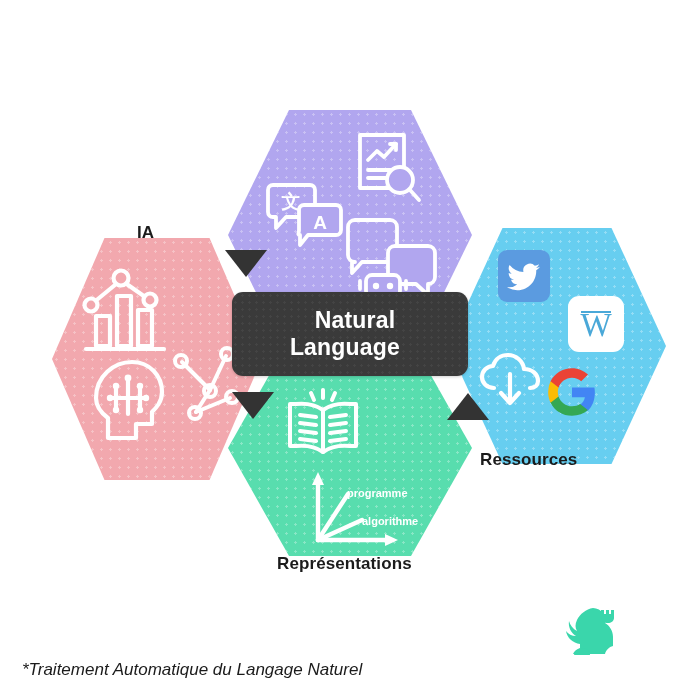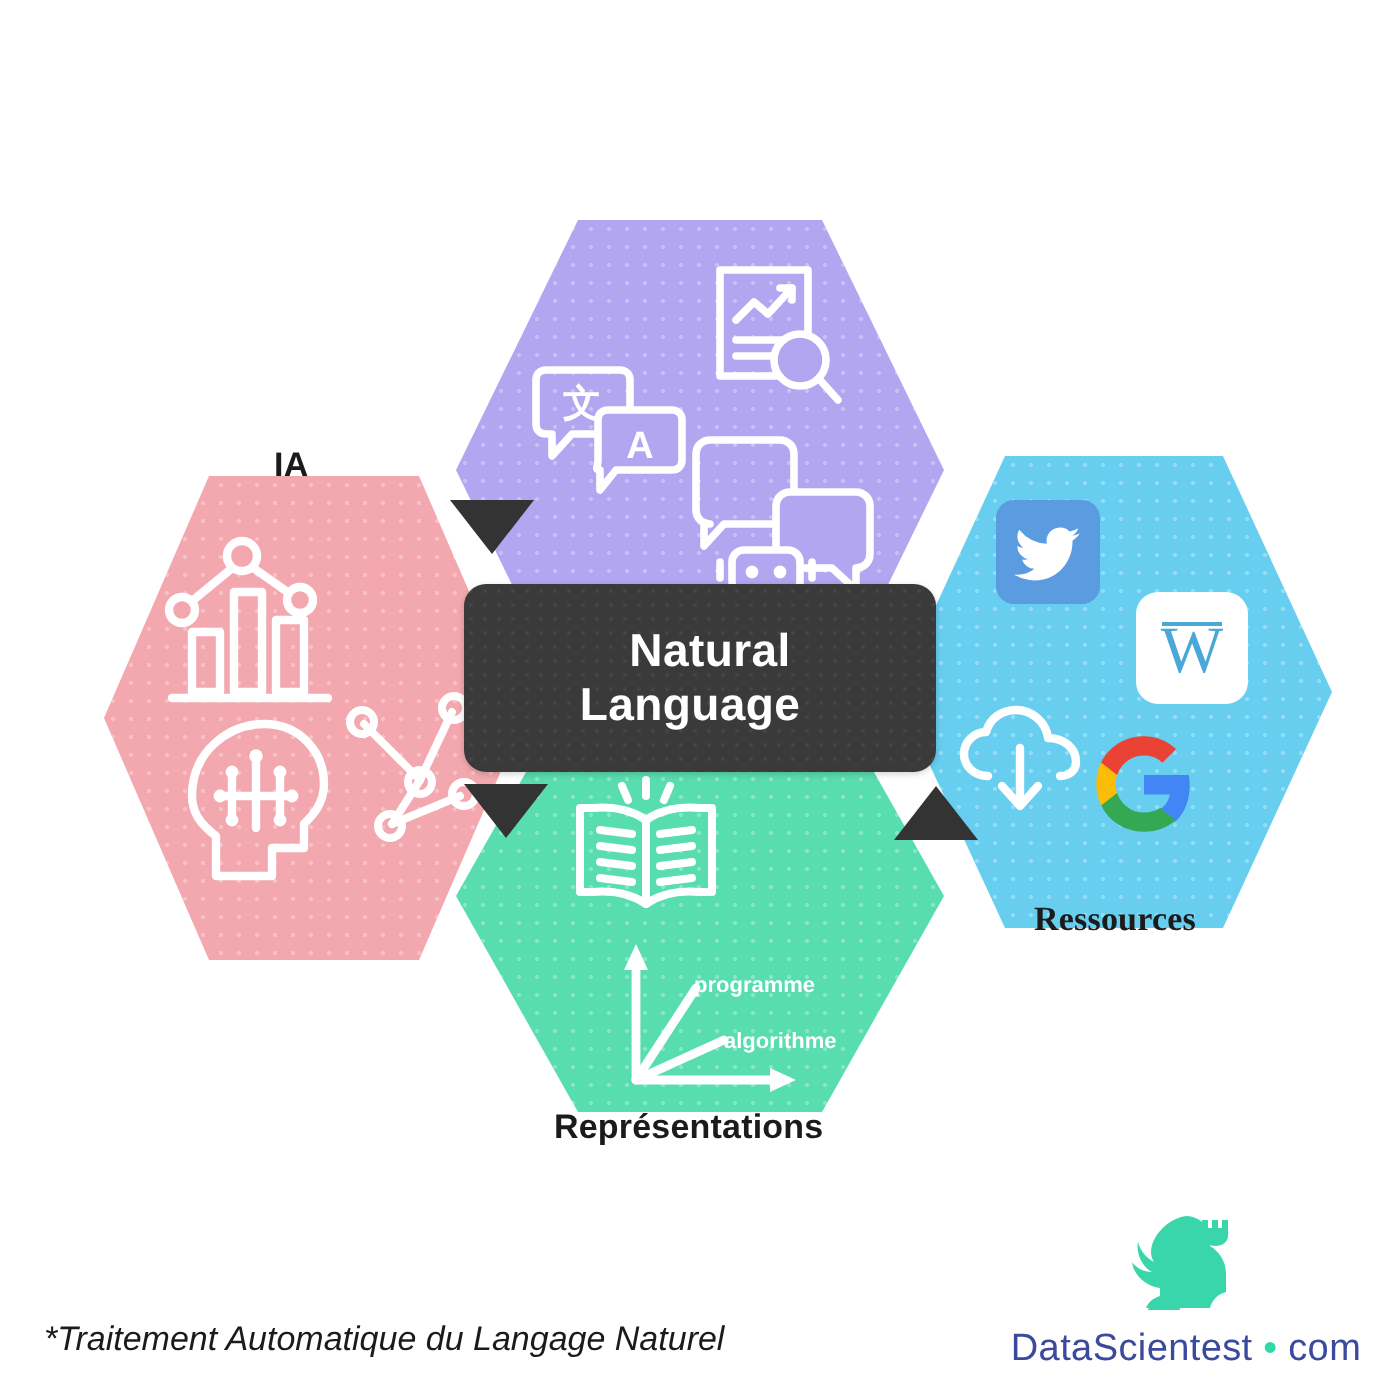--- a/index.html
+++ b/index.html
@@ -16,21 +16,21 @@
     background-size:9px 9px;}
 
   .hexlabel{position:absolute;color:#1b1b1b;font-weight:bold;font-size:17px;
     letter-spacing:.1px;white-space:nowrap;}
 
   .tri{position:absolute;width:0;height:0;}
   .tri.down{border-left:21px solid transparent;border-right:21px solid transparent;border-top:27px solid #333333;}
   .tri.up{border-left:21px solid transparent;border-right:21px solid transparent;border-bottom:27px solid #333333;}
 
   #center-badge{
-    position:absolute;left:232px;top:292px;width:236px;height:94px;
+    position:absolute;left:232px;top:292px;width:236px;height:84px;
     background:#3a3a3a;border-radius:11px;
     display:flex;align-items:center;justify-content:center;
     text-align:center;color:#ffffff;font-weight:bold;font-size:23px;
     line-height:1.18;letter-spacing:.2px;z-index:40;
     box-shadow:0 1px 3px rgba(0,0,0,.18);
   }
   #center-badge .dotpat{position:absolute;inset:0;border-radius:11px;
     background-image:radial-gradient(rgba(255,255,255,.05) 1px,transparent 1.1px);
     background-size:7px 7px;pointer-events:none;}
   #center-badge span{position:relative;z-index:2;padding:0 10px;}
@@ -121,21 +121,21 @@
     <circle cx="34" cy="71" r="3.2" fill="#ffffff" stroke="none"></circle>
     <circle cx="48" cy="71" r="3.2" fill="#ffffff" stroke="none"></circle>
     <line x1="18" y1="66" x2="18" y2="74"></line>
     <line x1="64" y1="66" x2="64" y2="74"></line>
     <path d="M28 86 C28 82 32 80 41 80 C50 80 54 82 54 86 L54 94 L28 94 Z" fill="#B1A6EF"></path>
   </svg>
 
   <div class="hex" style="left:448px;top:228px;width:218px;height:236px;background:#67CEF0;">
     <div class="dots"></div>
   </div>
-  <div class="hexlabel" style="left:517px;top:450px;font-family:Liberation Serif, serif;">Ressources</div>
+  <div class="hexlabel" style="left:480px;top:450px;">Ressources</div>
 
   <svg class="ico" style="left:498px;top:250px;" width="52" height="52" viewBox="0 0 52 52">
     <rect x="0" y="0" width="52" height="52" rx="9" fill="#5B9BE0"></rect>
     <path d="M42 16.8c-1.2.55-2.5.92-3.85 1.08a6.7 6.7 0 0 0 2.95-3.7 13.4 13.4 0 0 1-4.26 1.62 6.7 6.7 0 0 0-11.4 6.1A19 19 0 0 1 11.6 14.9a6.7 6.7 0 0 0 2.07 8.93 6.6 6.6 0 0 1-3.03-.84v.08a6.7 6.7 0 0 0 5.37 6.56 6.7 6.7 0 0 1-3.02.12 6.7 6.7 0 0 0 6.25 4.65A13.4 13.4 0 0 1 9 37.2a18.9 18.9 0 0 0 10.24 3c12.3 0 19-10.2 19-19v-.87A13.6 13.6 0 0 0 42 16.8z" fill="#ffffff"></path>
   </svg>
 
   <svg class="ico" style="left:568px;top:296px;" width="56" height="56" viewBox="0 0 56 56">
     <rect x="0" y="0" width="56" height="56" rx="11" fill="#ffffff"></rect>
     <text x="28" y="40" font-family="'Liberation Serif',serif" font-size="33" fill="#4AA8D8" text-anchor="middle">W</text>
     <line x1="13" y1="16" x2="43" y2="16" stroke="#4AA8D8" stroke-width="2"></line>
@@ -201,20 +201,15 @@
 
   <div id="brand">
     <svg width="60" height="58" viewBox="0 0 60 58" style="display:block;margin:0 auto 2px;">
       <g fill="#3ad6ab">
         <path d="M30 4 c-7 1 -13 6 -16 12 c-2 4 -2 8 0 11 c-4 -2 -7 -6 -8 -10 c-1 6 2 12 7 15 c-4 0 -8 -2 -10 -5 c1 7 7 12 14 13 l0 4 c-3 1 -6 3 -7 6 l32 0 c1 -4 4 -7 8 -8 l0 -9 c0 -6 -3 -11 -8 -14 c1 -3 1 -6 -1 -9 c-3 -4 -7 -6 -11 -6 z"></path>
         <path d="M38 6 l3 0 l0 4 l2 0 l0 -4 l3 0 l0 4 l2 0 l0 -4 l3 0 l0 8 c0 3 -3 5 -6 5 c-4 0 -7 -2 -7 -5 z"></path>
         <circle cx="41" cy="22" r="2.6"></circle>
         <path d="M20 44 c-4 0 -8 3 -9 7 l16 0 c0 -4 -3 -7 -7 -7 z"></path>
       </g>
     </svg>
-    <div id="brand-name">
-      <span>DataScientest</span>
-      <span class="dot">•</span>
-      <span>com</span>
-    </div>
   </div>
 
 </div>
 
 </body></html>

